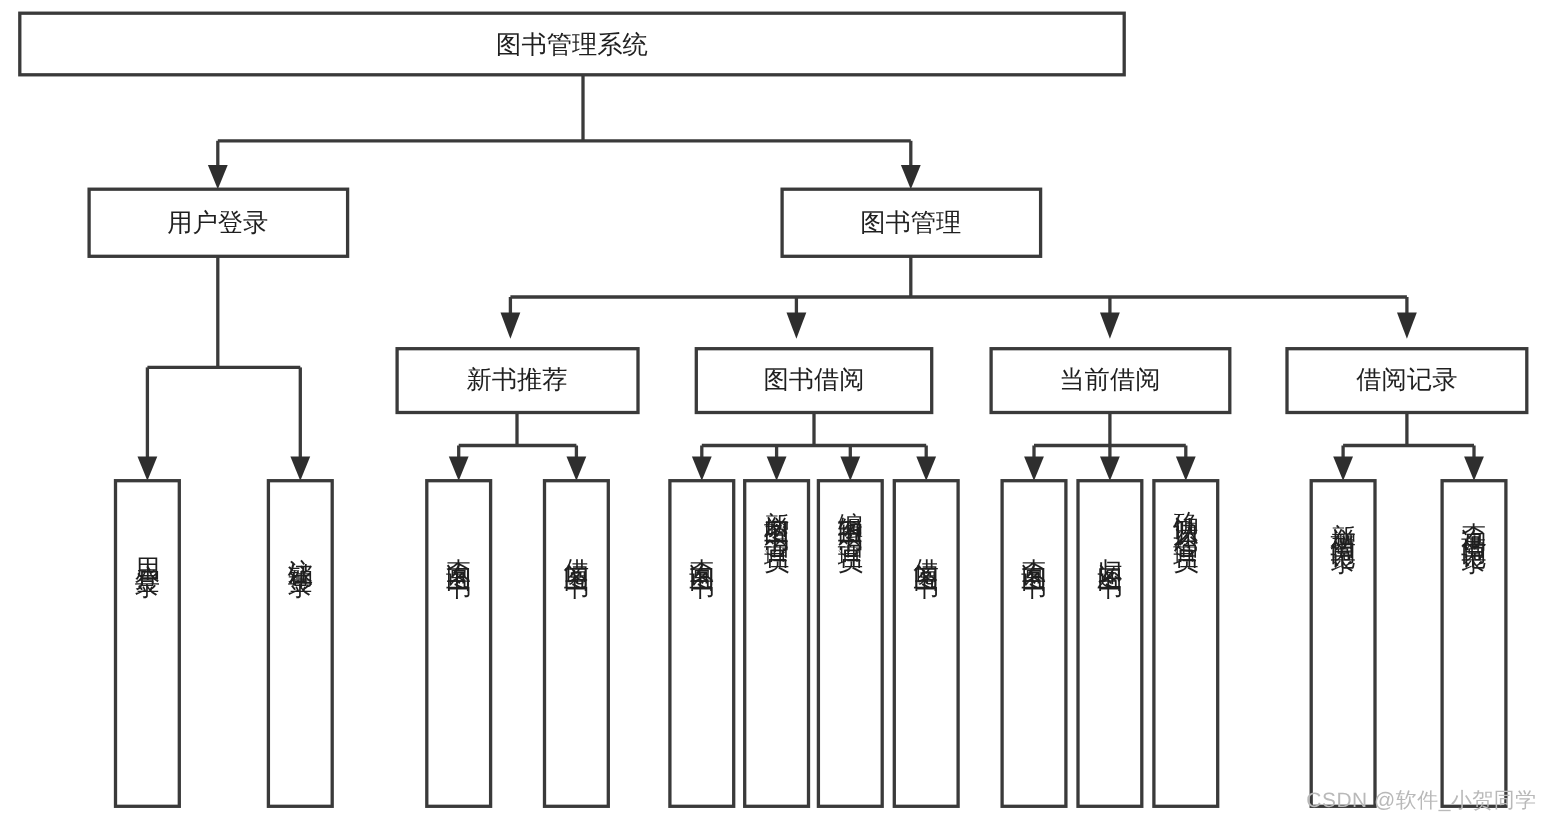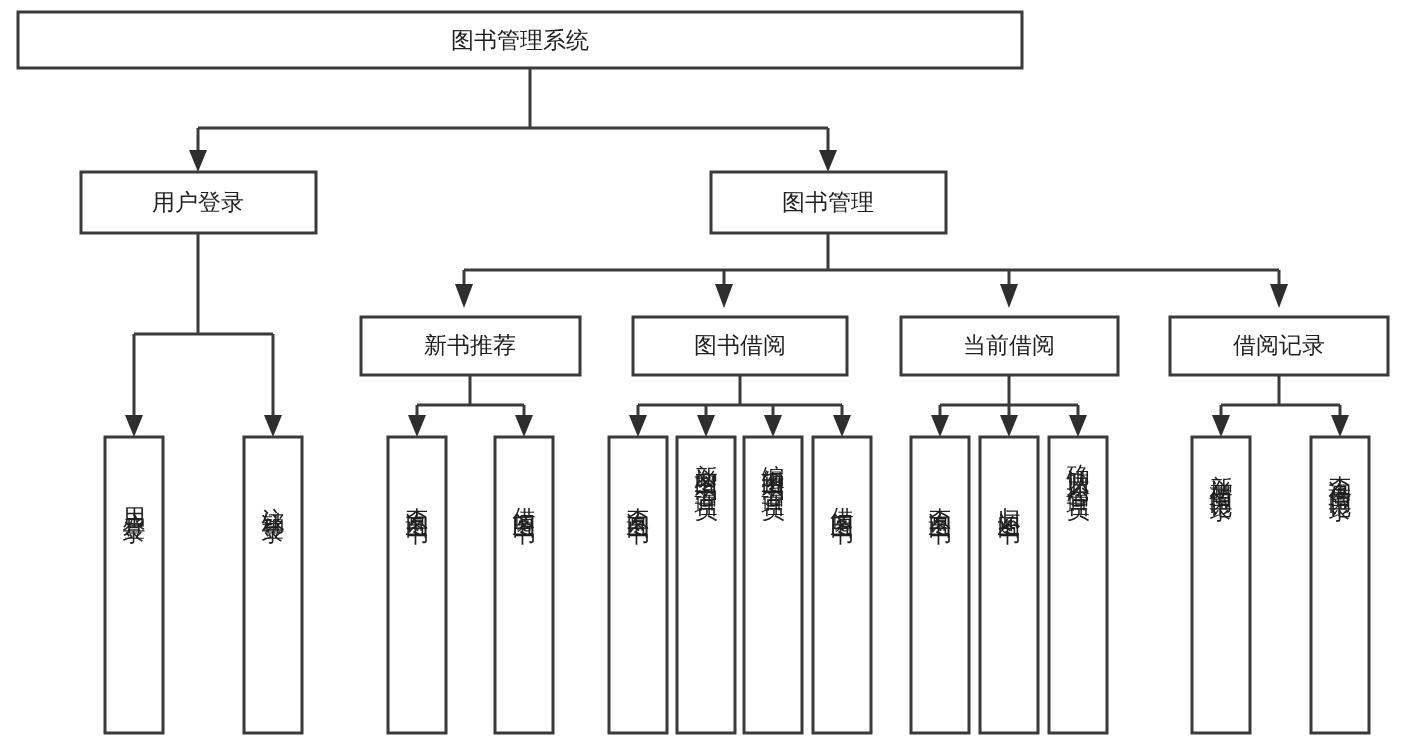--- a/index.html
+++ b/index.html
@@ -268,14 +268,15 @@
     <span class="vtext">确认归还（管理员）</span>
   </div>
 
   <div class="vtext-wrap" style="left:1192px; top:457px; width:58px; height:270px;">
     <span class="vtext">新增借阅记录</span>
   </div>
   <div class="vtext-wrap" style="left:1311px; top:457px; width:58px; height:270px;">
     <span class="vtext">查询借阅记录</span>
   </div>
 
+  <div class="watermark">CSDN @软件_小贺同学</div>
 
 </div>
 
 </body></html>

